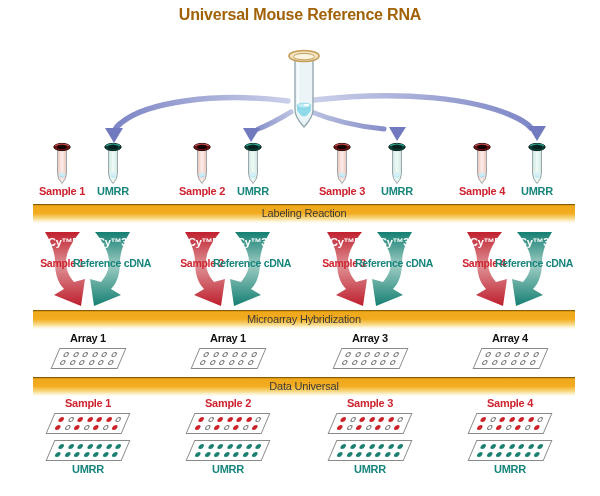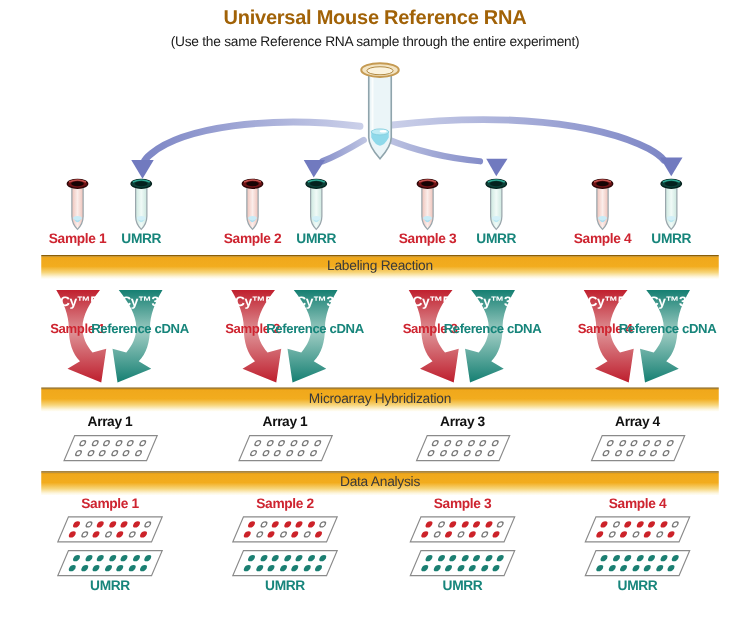--- a/index.html
+++ b/index.html
@@ -50,21 +50,20 @@
   .dot-row{display:flex;gap:4.5px;}
   .dot{width:5px;height:5px;border-radius:50%;box-sizing:border-box;}
   .dot.open{border:1px solid #777;background:#fff;}
 </style>
 </head>
 <body>
 
 <div class="stage">
 
   <div class="title">Universal Mouse Reference RNA</div>
-  <div class="subtitle">(Use the same Reference RNA sample through the entire experiment)</div>
 
   <svg id="top-art" width="600" height="200" viewBox="0 0 600 200">
     <defs>
       <linearGradient id="gPink" x1="0" y1="0" x2="1" y2="0">
         <stop offset="0" stop-color="#EFC3BA"></stop>
           <stop offset="0.5" stop-color="#FBEDEA"></stop>
           <stop offset="1" stop-color="#EFC3BA"></stop>
       </linearGradient>
       <linearGradient id="gTeal" x1="0" y1="0" x2="1" y2="0">
         <stop offset="0" stop-color="#CDE8E0"></stop>
@@ -140,21 +139,21 @@
   <span class="tube-label lbl-umrr u1">UMRR</span>
   <span class="tube-label lbl-sample s2">Sample 2</span>
   <span class="tube-label lbl-umrr u2">UMRR</span>
   <span class="tube-label lbl-sample s3">Sample 3</span>
   <span class="tube-label lbl-umrr u3">UMRR</span>
   <span class="tube-label lbl-sample s4">Sample 4</span>
   <span class="tube-label lbl-umrr u4">UMRR</span>
 
   <div class="banner" id="banner-labeling">Labeling Reaction</div>
   <div class="banner" id="banner-hyb">Microarray Hybridization</div>
-  <div class="banner" id="banner-analysis">Data Analysis</div>
+  <div class="banner" id="banner-analysis">Data Universal</div>
 
   <svg id="cy-art" width="600" height="80" viewBox="0 0 600 80">
     <defs>
       <linearGradient id="cy5g" x1="0" y1="0" x2="0" y2="1">
         <stop offset="0" stop-color="#C0202E"></stop>
           <stop offset="0.45" stop-color="#DE9296"></stop>
           <stop offset="1" stop-color="#BE1E2D"></stop>
       </linearGradient>
       <linearGradient id="cy3g" x1="0" y1="0" x2="0" y2="1">
         <stop offset="0" stop-color="#157F72"></stop>

